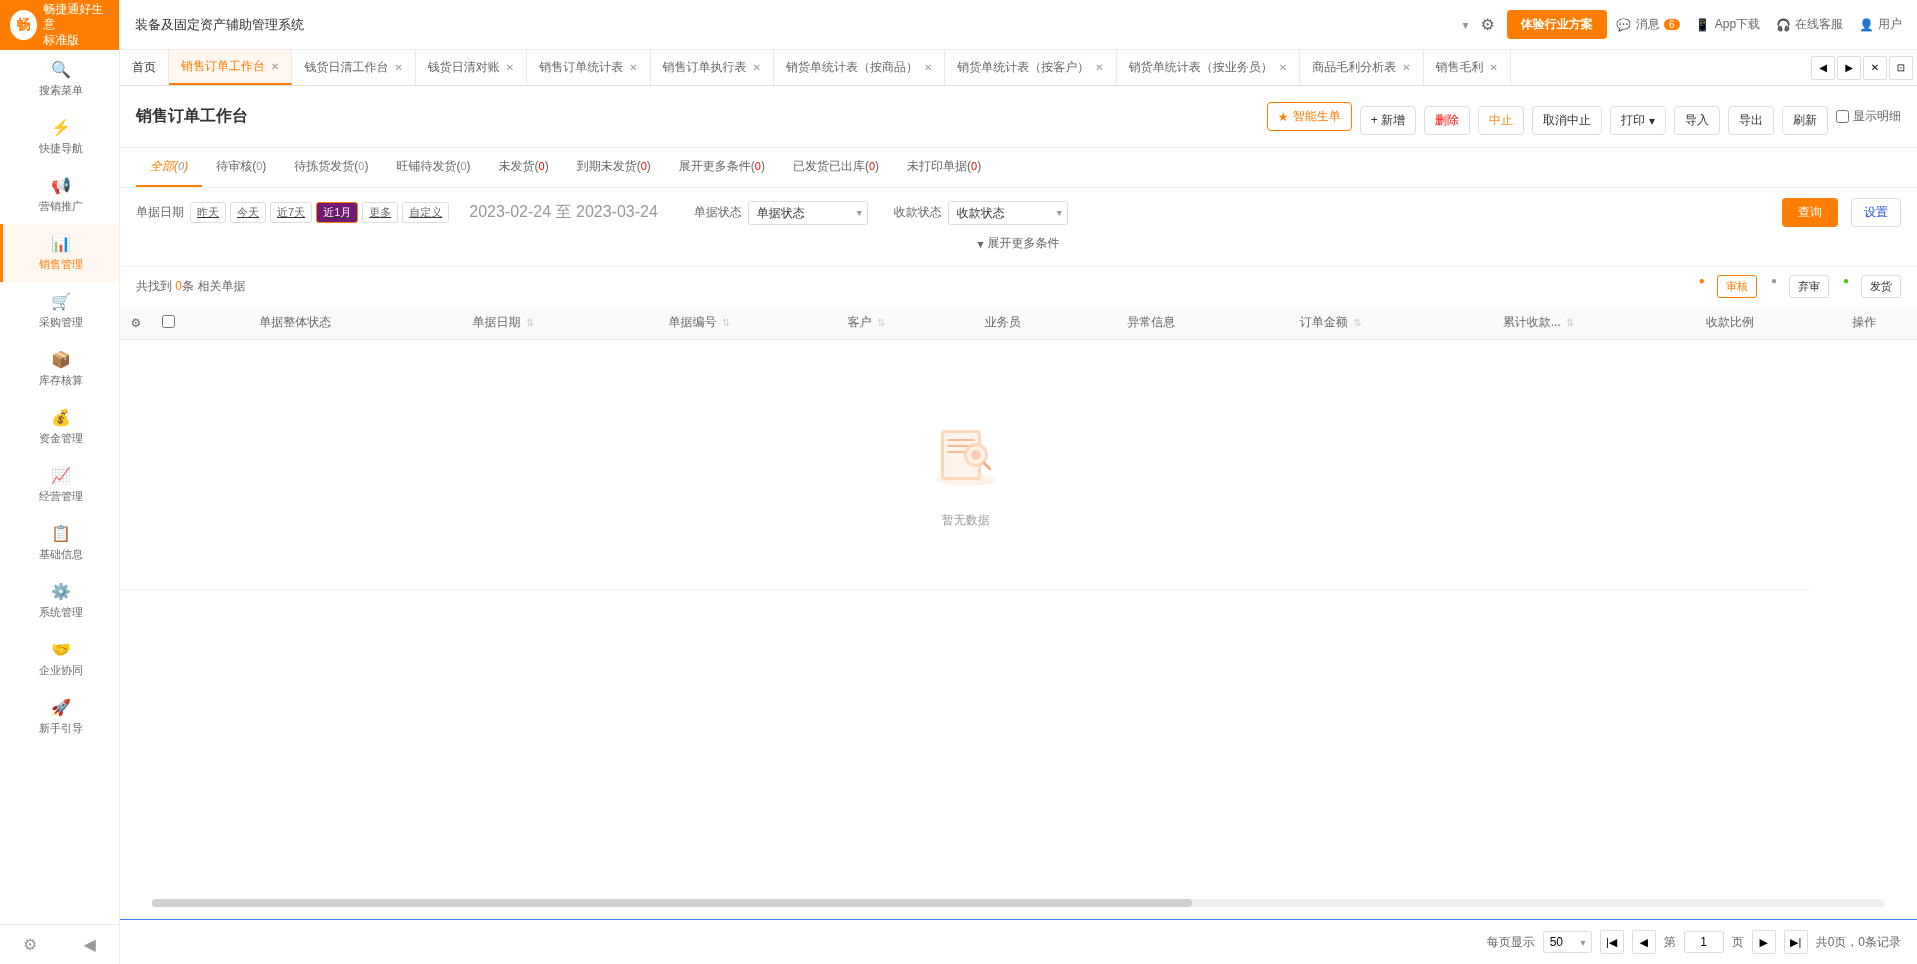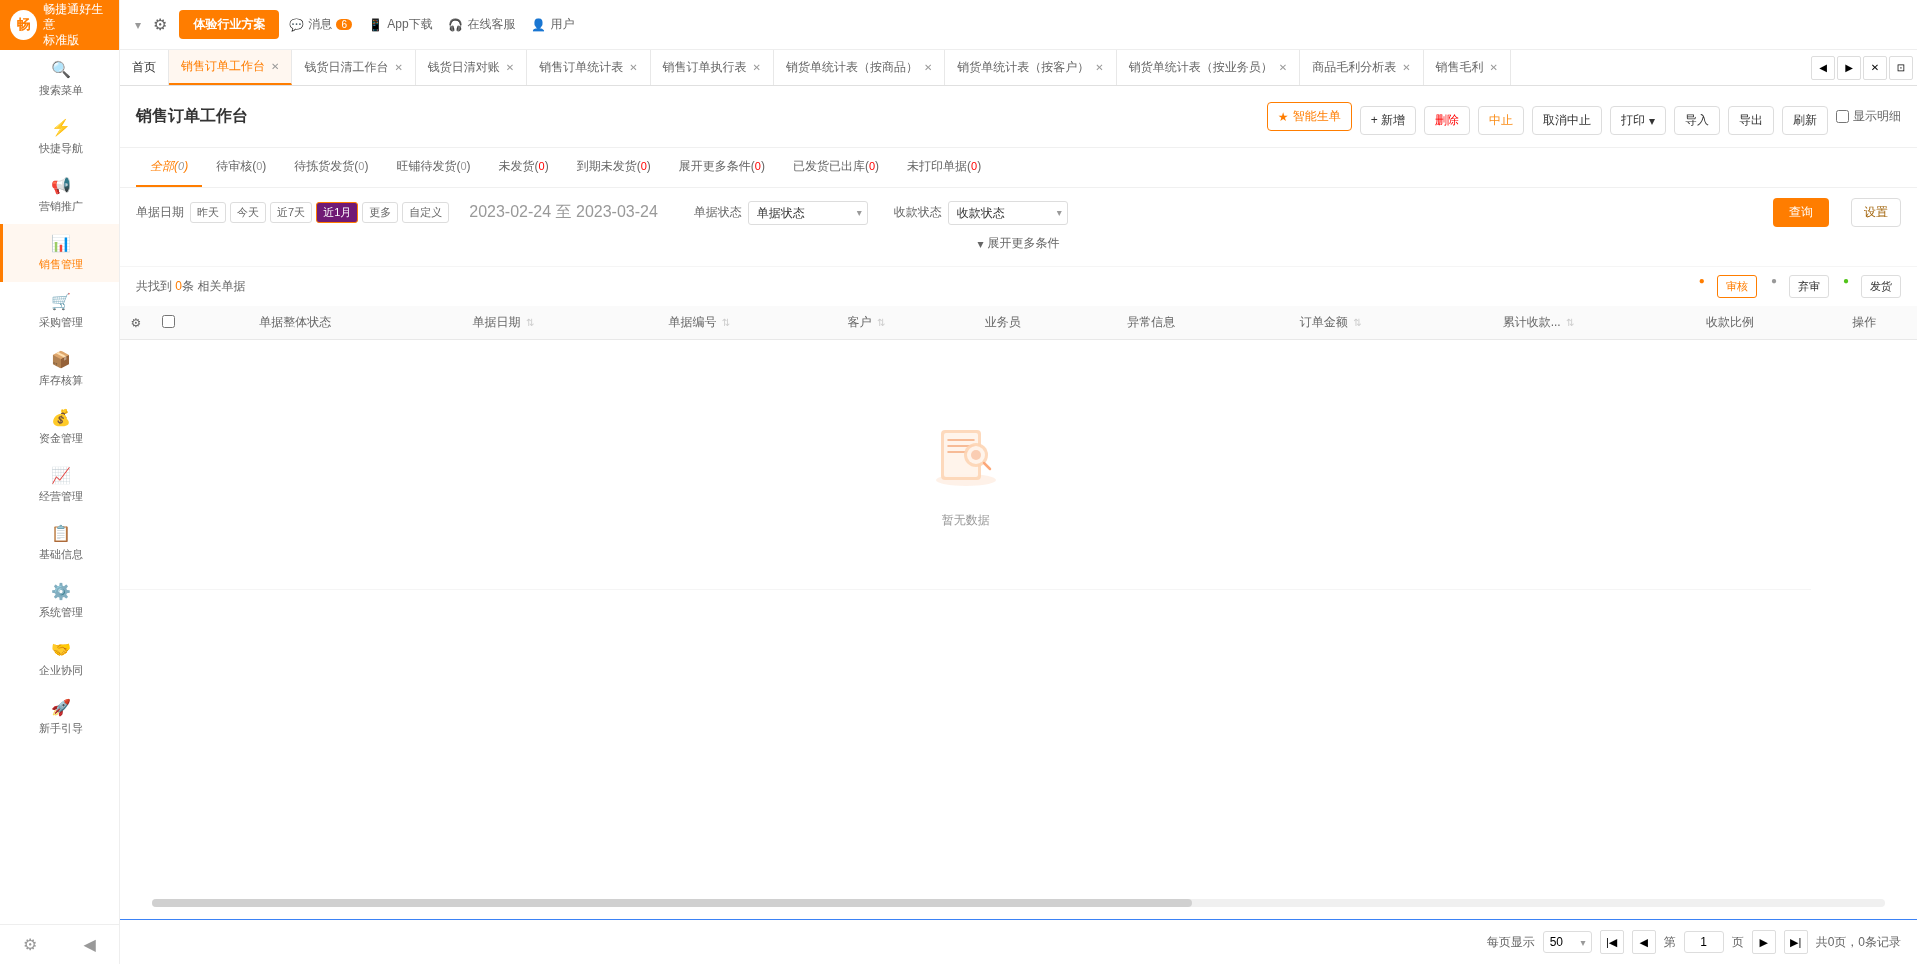--- a/index.html
+++ b/index.html
@@ -54,21 +54,21 @@
     .sub-tab { padding: 10px 14px; font-size: 12px; color: #666; cursor: pointer; border-bottom: 2px solid transparent; white-space: nowrap; }
     .sub-tab.active { color: #ff7d00; border-bottom-color: #ff7d00; font-style: italic; }
     .sub-tab-count { font-size: 11px; color: #999; }
     .sub-tab-count.red { color: #f00; }
 
     
     .filter-bar { padding: 10px 16px; background: #fff; border-bottom: 1px solid #f5f5f5; }
     .filter-row { display: flex; align-items: center; gap: 16px; flex-wrap: wrap; }
     .filter-item { display: flex; align-items: center; gap: 6px; font-size: 12px; color: #333; }
     .filter-label { color: #666; white-space: nowrap; }
-    .filter-date-btns { display: flex; gap: 4px; }
+    .filter-date-btns { display: flex; gap: 4px; text-decoration: underline; }
     .date-btn { padding: 2px 6px; border: 1px solid #ddd; border-radius: 3px; cursor: pointer; font-size: 11px; color: #666; background: #fff; }
     .date-btn.active { background: #701a75; color: #fff; border-color: #ff7d00; }
     .filter-select { border: 1px solid #ddd; border-radius: 3px; padding: 4px 20px 4px 8px; font-size: 12px; background: #fff; color: #333; cursor: pointer; appearance: none; min-width: 120px; }
     .select-wrapper { position: relative; display: inline-flex; align-items: center; }
     .select-wrapper::after { content: '▾'; position: absolute; right: 6px; color: #999; pointer-events: none; font-size: 10px; }
     .expand-more { display: flex; align-items: center; justify-content: center; gap: 4px; font-size: 12px; color: #666; cursor: pointer; padding: 4px 10px; margin-top: 4px; }
 
     
     .table-toolbar { display: flex; align-items: center; justify-content: space-between; padding: 8px 16px; background: #fff; }
     .table-count { font-size: 12px; color: #666; }
@@ -166,20 +166,21 @@
   </div>
   <div class="sidebar-bottom">
     <span class="sidebar-bottom-btn">⚙</span>
     <span class="sidebar-bottom-btn">◀</span>
   </div>
 </div>
 
 <div class="main">
 
   <div class="topbar">
+    <div class="topbar-title">装备及固定资产辅助管理系统</div>
     <div class="topbar-actions">
       <span style="color:#999; cursor:pointer;">▾</span>
       <span style="color:#666; font-size:16px; cursor:pointer;">⚙</span>
       <button class="btn-industry">体验行业方案</button>
     </div>
     <div class="topbar-right">
       <div class="topbar-right-item">
         <span>💬</span>
         <span>消息</span>
         <span class="badge">6</span>
@@ -333,23 +334,23 @@
           </div>
         </div>
         <div class="filter-item" style="margin-left: 10px;">
           <span class="filter-label">收款状态</span>
           <div class="select-wrapper">
             <select class="filter-select">
               <option>收款状态</option>
             </select>
           </div>
         </div>
-        <div style="margin-left: auto; display:flex; gap:22px;">
+        <div style="margin-left: auto; display:flex; gap:13px;">
           <button style="background:#ff7d00; color:#fff; border:none; padding:5px 16px; border-radius:4px; cursor:pointer; font-size:12px;">查询</button>
-          <button style="background:#fff; border:1px solid #ddd; color:#a16207; padding:5px 12px; border-radius:4px; cursor:pointer; font-size:12px;">设置</button>
+          <button style="background:#fff; border:1px solid #ddd; color:#1d4ed8; padding:5px 12px; border-radius:4px; cursor:pointer; font-size:12px;">设置</button>
         </div>
       </div>
       <div class="expand-more">
         <span>▾</span>
         <span>展开更多条件</span>
       </div>
     </div>
 
     <div class="table-toolbar">
       <div class="table-count">

